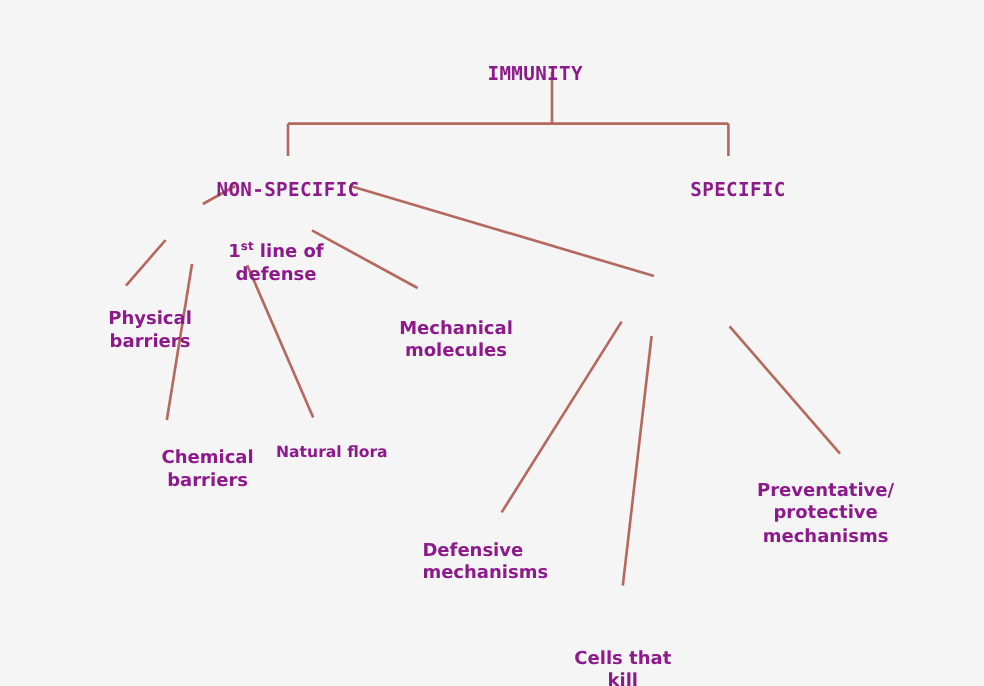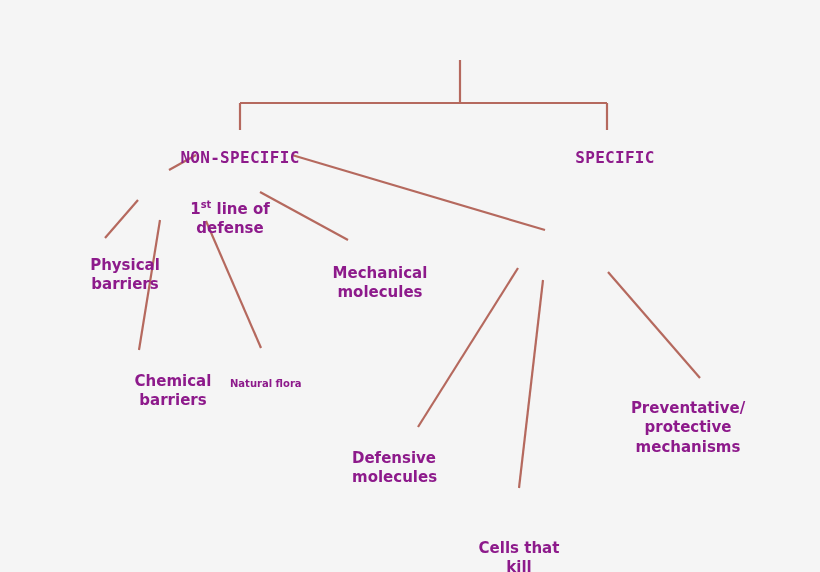--- a/index.html
+++ b/index.html
@@ -46,21 +46,21 @@
     font-family: "DejaVu Sans", sans-serif;
   }
 
   .n-immunity   { left: 366px; top: 32px;  width: 160px; font-size: 16px; }
   .n-nonspec    { left: 150px; top: 128px; width: 180px; font-size: 16px; }
   .n-specific   { left: 540px; top: 128px; width: 150px; font-size: 16px; }
 
   .n-first      { left: 140px; top: 181px; width: 180px; font-size: 15px; }
   .n-physical   { left: 50px;  top: 237px; width: 150px; font-size: 15px; }
   .n-chemical   { left: 98px;  top: 353px; width: 150px; font-size: 15px; }
-  .n-flora      { left: 230px; top: 365px; width: 140px; font-size: 10px; }
+  .n-flora      { left: 230px; top: 353px; width: 140px; font-size: 13px; }
   .n-mechanical { left: 305px; top: 245px; width: 150px; font-size: 15px; }
 
   .n-second     { left: 520px; top: 230px; width: 130px; font-size: 15px; }
   .n-defensive  { left: 352px; top: 430px; width: 150px; font-size: 15px; }
   .n-cells      { left: 464px; top: 520px; width: 110px; font-size: 15px; }
   .n-prevent    { left: 608px; top: 380px; width: 160px; font-size: 15px; }
 
   .sup {
     font-size: 0.66em;
     vertical-align: super;
@@ -81,20 +81,23 @@
       <line x1="292" y1="155" x2="545" y2="230" stroke="#b5695e" stroke-width="2.2" stroke-linecap="butt"></line>
       <line x1="260" y1="192" x2="348" y2="240" stroke="#b5695e" stroke-width="2.2" stroke-linecap="butt"></line>
       <line x1="138" y1="200" x2="105" y2="238" stroke="#b5695e" stroke-width="2.2" stroke-linecap="butt"></line>
       <line x1="160" y1="220" x2="139" y2="350" stroke="#b5695e" stroke-width="2.2" stroke-linecap="butt"></line>
       <line x1="206" y1="221" x2="261" y2="348" stroke="#b5695e" stroke-width="2.2" stroke-linecap="butt"></line>
       <line x1="518" y1="268" x2="418" y2="427" stroke="#b5695e" stroke-width="2.2" stroke-linecap="butt"></line>
       <line x1="543" y1="280" x2="519" y2="488" stroke="#b5695e" stroke-width="2.2" stroke-linecap="butt"></line>
       <line x1="608" y1="272" x2="700" y2="378" stroke="#b5695e" stroke-width="2.2" stroke-linecap="butt"></line>
     </svg>
 
+  <div class="node center header n-immunity" style="color: rgb(141, 26, 139);">
+    <span>IMMUNITY</span>
+  </div>
 
   <div class="node center header n-nonspec" style="color: rgb(141, 26, 139); text-align: center;">
     <span>NON-SPECIFIC</span>
   </div>
 
   <div class="node center header n-specific" style="color: rgb(141, 26, 139);">
     <span>SPECIFIC</span>
   </div>
 
   <div class="node center branch n-first" style="color: rgb(141, 26, 139);">
@@ -117,21 +120,21 @@
   </div>
 
   <div class="node center branch n-mechanical" style="color: rgb(141, 26, 139);">
     <span>Mechanical
 molecules</span>
   </div>
 
 
   <div class="node leftal branch n-defensive" style="color: rgb(141, 26, 139);">
     <span>Defensive
-molecules</span>
+mechanisms</span>
   </div>
 
   <div class="node center branch n-cells" style="color: rgb(141, 26, 139);">
     <span>Cells that
 kill</span>
   </div>
 
   <div class="node center branch n-prevent" style="color: rgb(141, 26, 139);">
     <span>Preventative/
 protective

